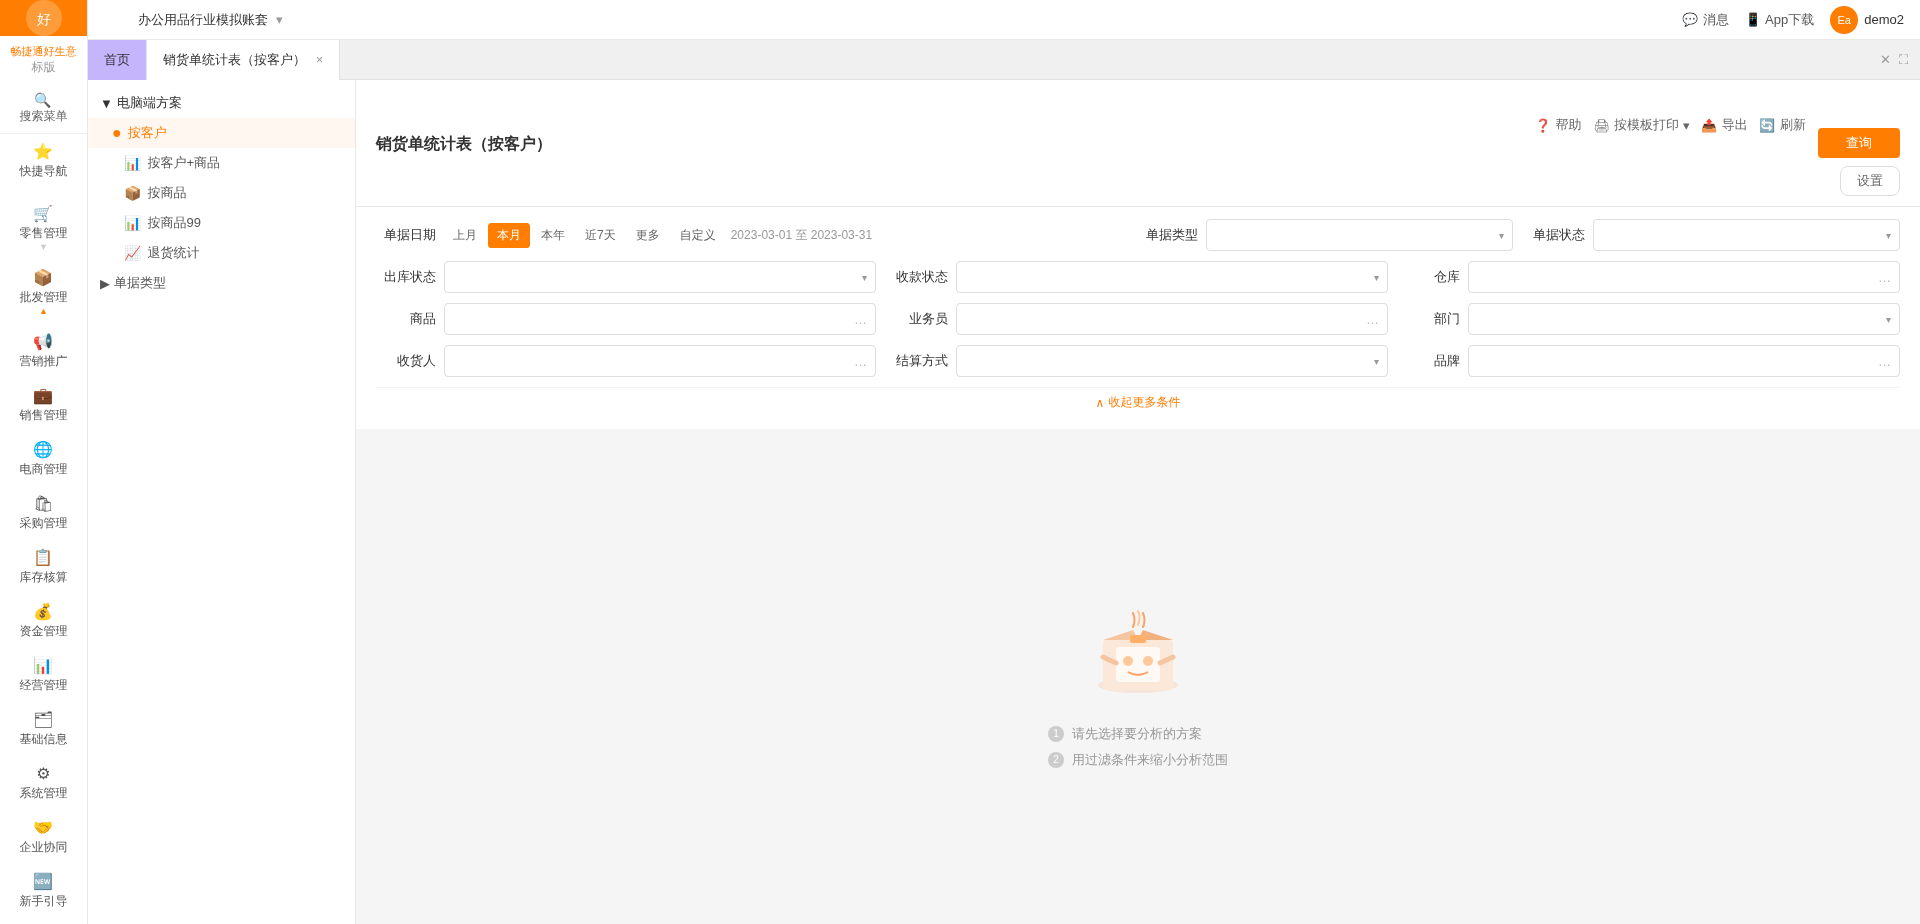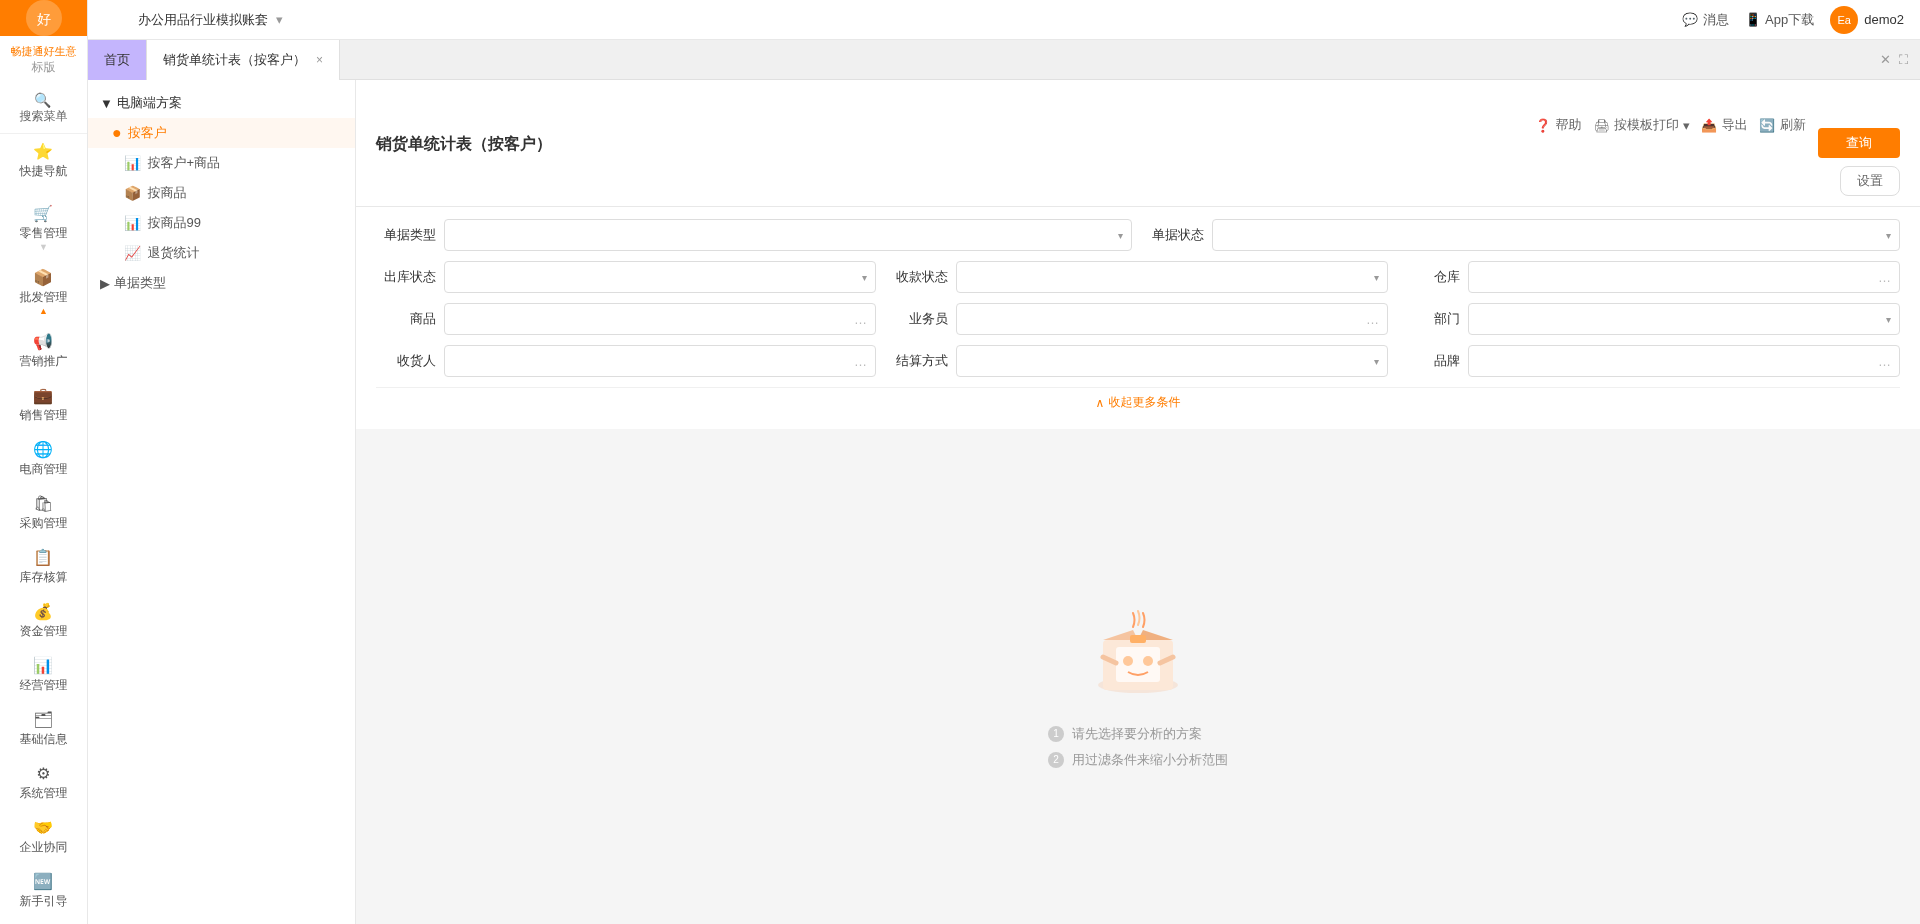--- a/index.html
+++ b/index.html
@@ -277,20 +277,34 @@
               </div>
               <button class="setting-btn">设置</button>
             </div>
           </div>
         </div>
       </div>
 
       <div class="filter-area">
 
         <div class="filter-row">
+          <div class="filter-item" style="flex:2;">
+            <span class="filter-label">单据日期</span>
+            <div class="date-filter">
+              <div class="date-tabs">
+                <div class="date-tab">上月</div>
+                <div class="date-tab active">本月</div>
+                <div class="date-tab">本年</div>
+                <div class="date-tab">近7天</div>
+                <div class="date-tab">更多</div>
+                <div class="date-tab">自定义</div>
+              </div>
+              <span class="date-range">2023-03-01 至 2023-03-31</span>
+            </div>
+          </div>
           <div class="filter-item">
             <span class="filter-label">单据类型</span>
             <div class="filter-control">
               <span class="placeholder"></span>
               <span class="chevron-down">▾</span>
             </div>
           </div>
           <div class="filter-item">
             <span class="filter-label">单据状态</span>
             <div class="filter-control">

